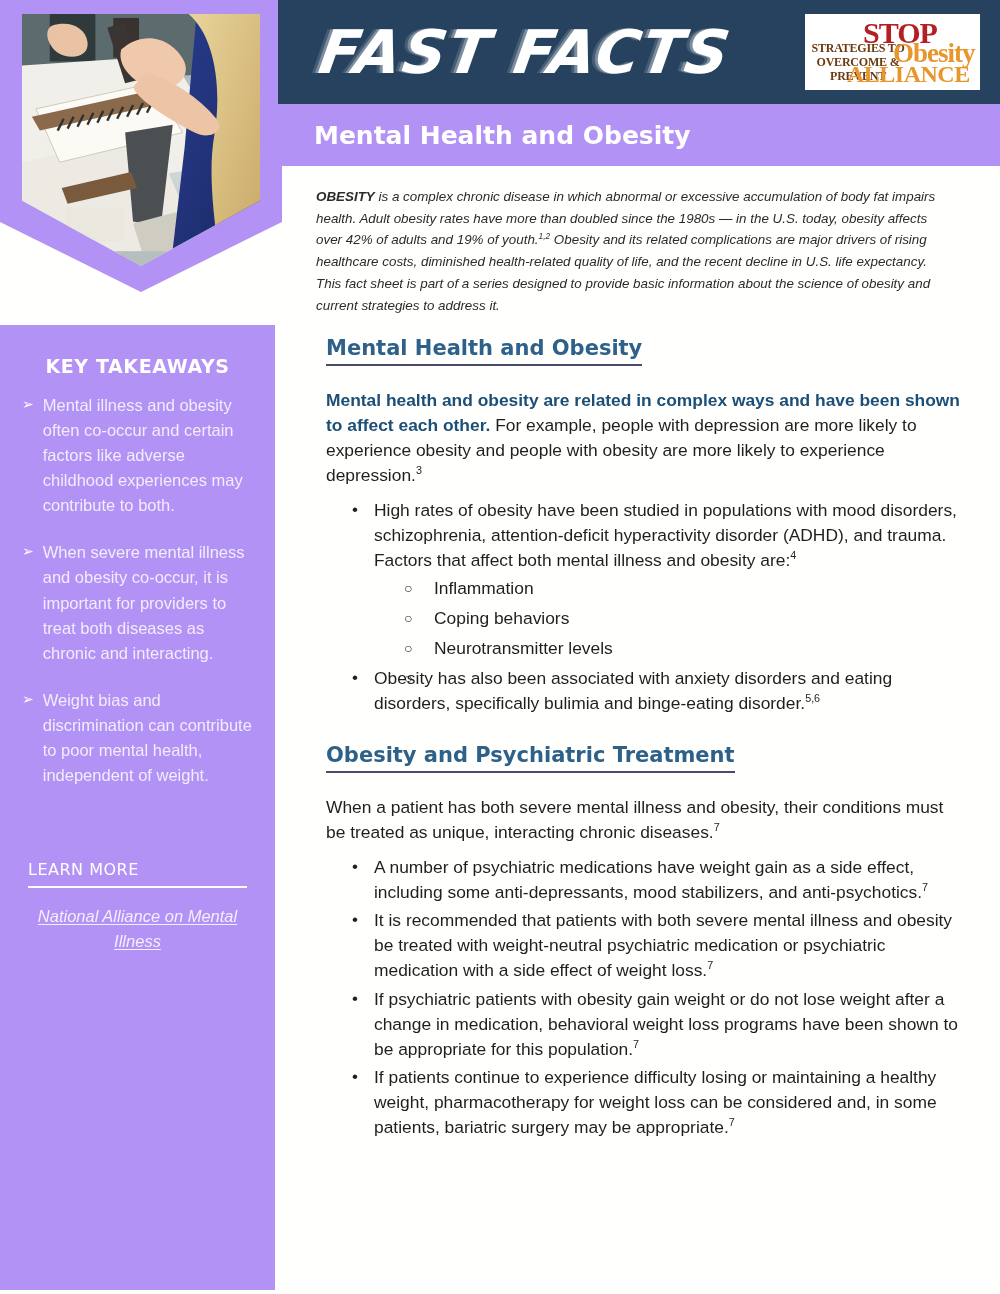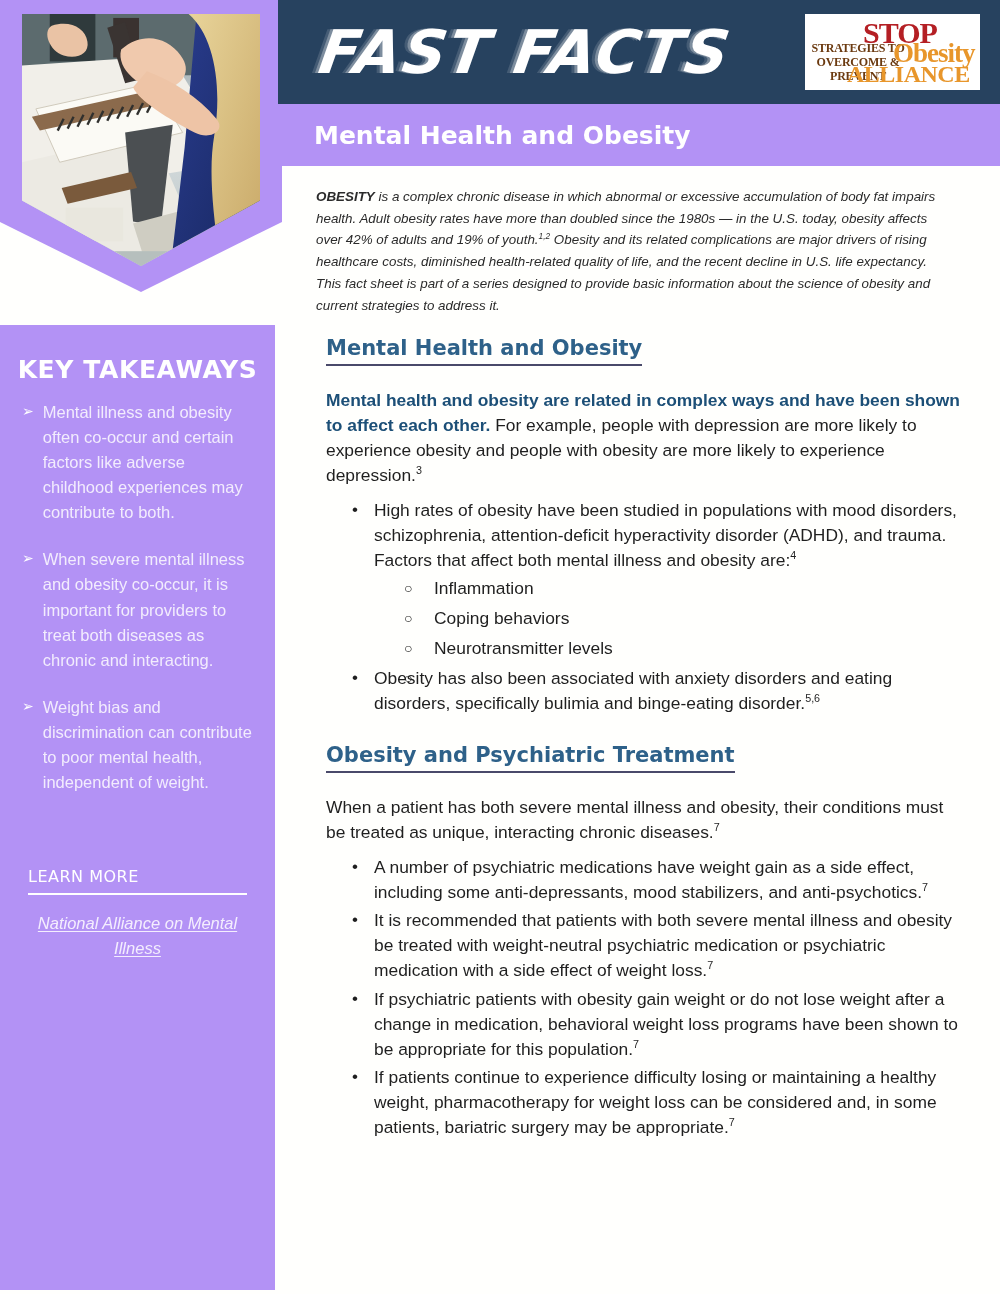--- a/index.html
+++ b/index.html
@@ -85,21 +85,21 @@
   
   .sidebar {
     position: absolute; left: 0; top: 325px; width: 275px; height: 965px;
     background: #b392f5;
     padding: 24px 16px 0 16px;
   }
   .sidebar h2 {
     margin: 6px 0 16px 0;
     text-align: center;
     font-family: "DejaVu Sans", sans-serif;
-    font-size: 25px; font-weight: 700; letter-spacing: 0.6px;
+    font-size: 19px; font-weight: 700; letter-spacing: 0.6px;
     color: #ffffff;
   }
   .kt-item {
     display: flex; gap: 9px;
     margin: 0 0 22px 6px;
     color: #f2ecfd;
     font-size: 16.5px; line-height: 1.52;
   }
   .kt-arrow { flex: 0 0 auto; font-size: 14px; line-height: 1.7; color:#ffffff; }
   .kt-text { flex: 1 1 auto; }

